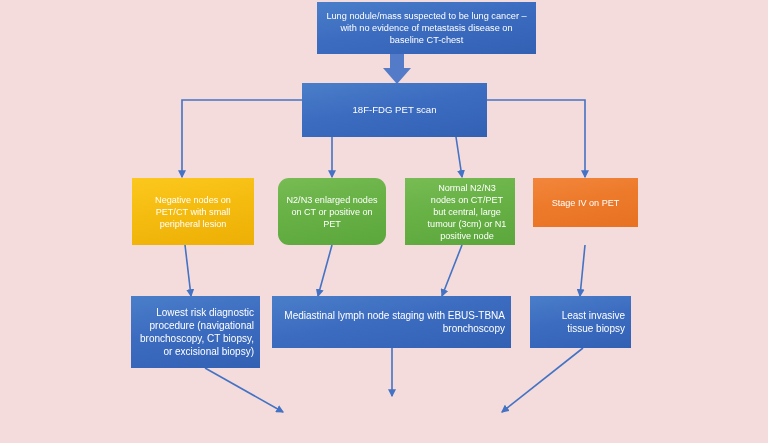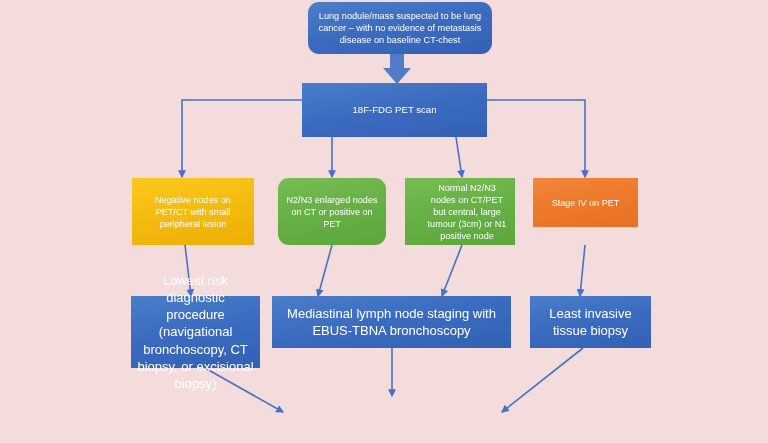--- a/index.html
+++ b/index.html
@@ -52,21 +52,21 @@
   }
   .n-green {
     background: linear-gradient(170deg, #77BC54 0%, #67B145 45%, #5CA73C 100%);
   }
   .n-orange {
     background: linear-gradient(170deg, #F2863C 0%, #ED7A2B 45%, #E87122 100%);
   }
   .fs-top { font-size: 9.2px; }
   .fs-pet { font-size: 9.6px; }
   .fs-mid { font-size: 9.1px; }
-  .fs-bot { font-size: 13px; }
+  .fs-bot { font-size: 10px; text-align: right; }
   .fs-final { font-size: 10px; }
 </style>
 </head>
 <body>
 
 <div id="canvas">
 
   <svg id="edges" viewBox="0 0 768 443" width="768" height="443" aria-hidden="true">
     <defs>
       <marker id="ah" viewBox="0 0 10 10" refX="8.5" refY="5" markerWidth="5" markerHeight="5" orient="auto-start-reverse">
@@ -116,21 +116,21 @@
 
     <g fill="none" stroke="#4472C4" stroke-width="1.6">
       <path d="M 392 348 L 392 396" marker-end="url(#ah)"></path>
     </g>
 
     <g fill="none" stroke="#4472C4" stroke-width="1.6">
       <path d="M 583 348 L 502 412" marker-end="url(#ah)"></path>
     </g>
   </svg>
 
-  <div class="node n-blue fs-top" style="left:308px; top:2px; width:184px; height:52px;border-radius:11px;">
+  <div class="node n-blue fs-top" style="left:317px; top:2px; width:219px; height:52px;">
     <span>Lung nodule/mass suspected to be lung cancer – with no evidence of metastasis disease on baseline CT-chest</span>
   </div>
 
   <div class="node n-blue fs-pet" style="left:302px; top:83px; width:185px; height:54px;">
     <span>18F-FDG PET scan</span>
   </div>
 
   <div class="node n-yellow fs-mid" style="left:132px; top:178px; width:122px; height:67px;">
     <span>Negative nodes on PET/CT with small peripheral lesion</span>
   </div>
@@ -148,18 +148,18 @@
   </div>
 
   <div class="node n-blue fs-bot" style="left:131px; top:296px; width:129px; height:72px;">
     <span>Lowest risk diagnostic procedure (navigational bronchoscopy, CT biopsy, or excisional biopsy)</span>
   </div>
 
   <div class="node n-blue fs-bot" style="left:272px; top:296px; width:239px; height:52px;">
     <span>Mediastinal lymph node staging with EBUS-TBNA bronchoscopy</span>
   </div>
 
-  <div class="node n-blue fs-bot" style="left:530px; top:296px; width:121px; height:52px;">
+  <div class="node n-blue fs-bot" style="left:530px; top:296px; width:101px; height:52px;">
     <span>Least invasive tissue biopsy</span>
   </div>
 
 
 </div>
 
 </body></html>

